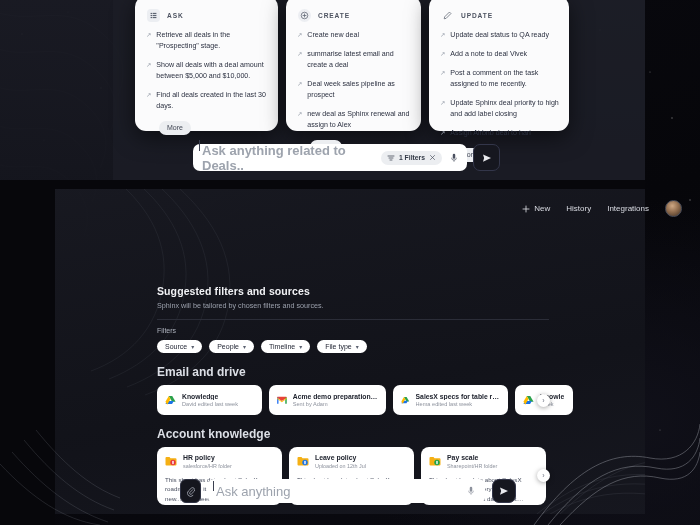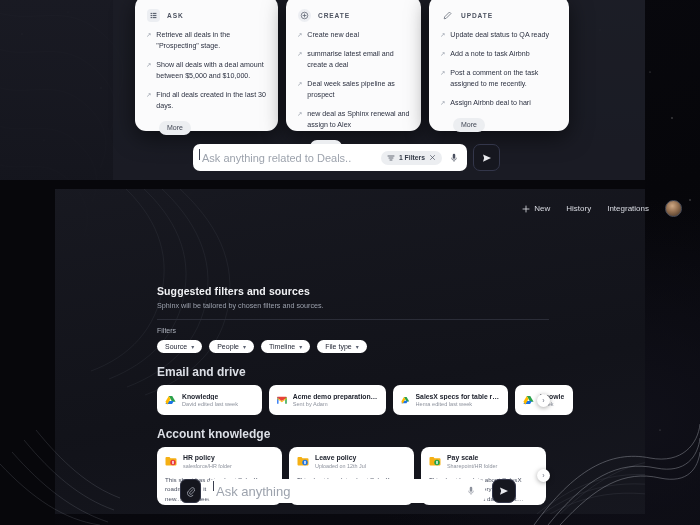--- a/index.html
+++ b/index.html
@@ -87,21 +87,21 @@
 
   
   .topsearch {
     position: absolute; left: 193px; top: 144px; z-index: 6;
     display: flex; align-items: center; gap: 6px;
   }
   .topsearch .field {
     width: 274px; height: 27px; background: #fff; border-radius: 7px;
     display: flex; align-items: center; padding: 0 7px 0 9px; gap: 6px;
   }
-  .topsearch .ph { flex: 1; font-size: 11px; color: #9da3ad; position: relative; }
+  .topsearch .ph { flex: 1; font-size: 13px; color: #9da3ad; position: relative; font-weight: bold; }
   .topsearch .ph::before {
     content: ""; position: absolute; left: -3px; top: -3px;
     width: 1px; height: 11px; background: #3b4050;
   }
   .filters-pill {
     display: flex; align-items: center; gap: 4px;
     background: #eceef1; border-radius: 9px; padding: 3px 6px;
     font-size: 6.8px; color: #333a47; font-weight: 600;
   }
   .mic-btn { width: 12px; display:flex; align-items:center; justify-content:center; color:#4b5160; }
@@ -466,25 +466,29 @@
         </span>
         <span class="ttl">UPDATE</span>
       </div>
       <ul class="card-list">
         <li>
             <span class="arr">↗</span>
             <span>Update deal status to QA ready</span>
           </li>
         <li>
             <span class="arr">↗</span>
-            <span>Add a note to task Airbnb</span>
+            <span>Add a note to deal Vivek</span>
           </li>
         <li>
             <span class="arr">↗</span>
             <span>Post a comment on the task assigned to me recently.</span>
+          </li>
+        <li>
+            <span class="arr">↗</span>
+            <span>Update Sphinx deal priority to high and add label closing</span>
           </li>
         <li>
             <span class="arr">↗</span>
             <span>Assign Airbnb deal to hari</span>
           </li>
       </ul>
       <button class="more-btn" style="margin-top:1px">More</button>
     </div>
   </div>
 

